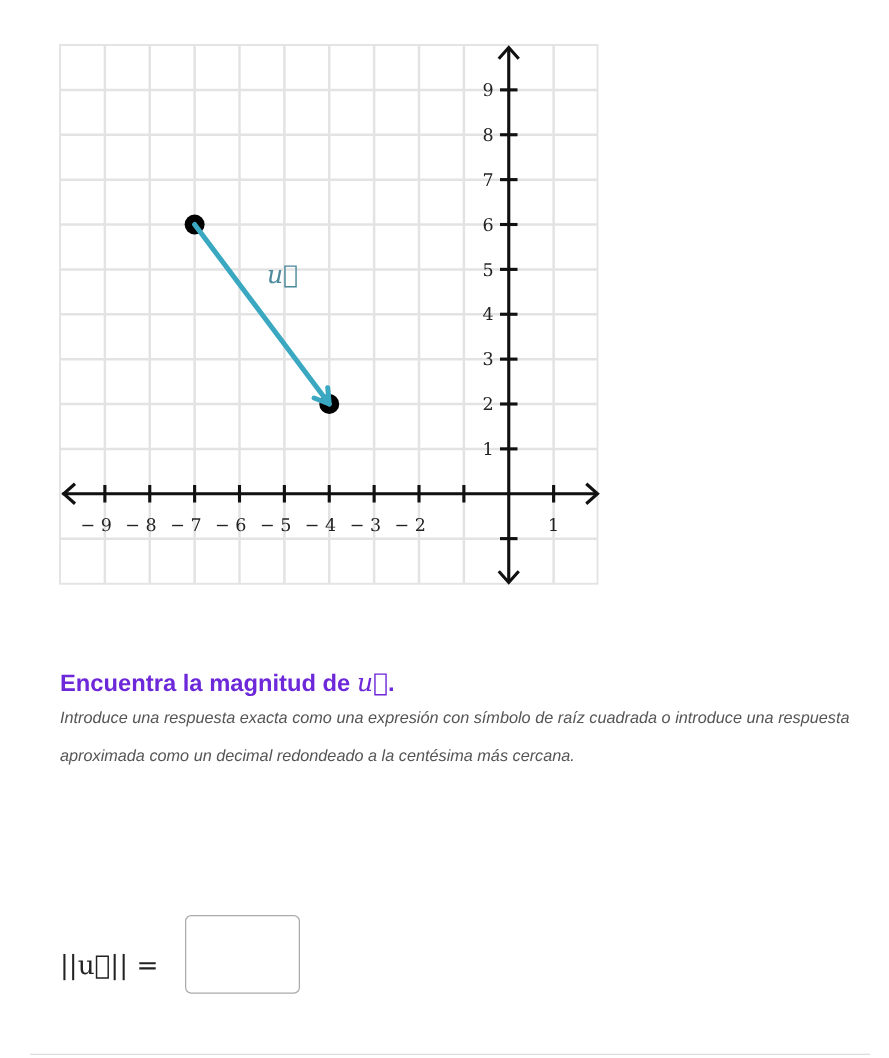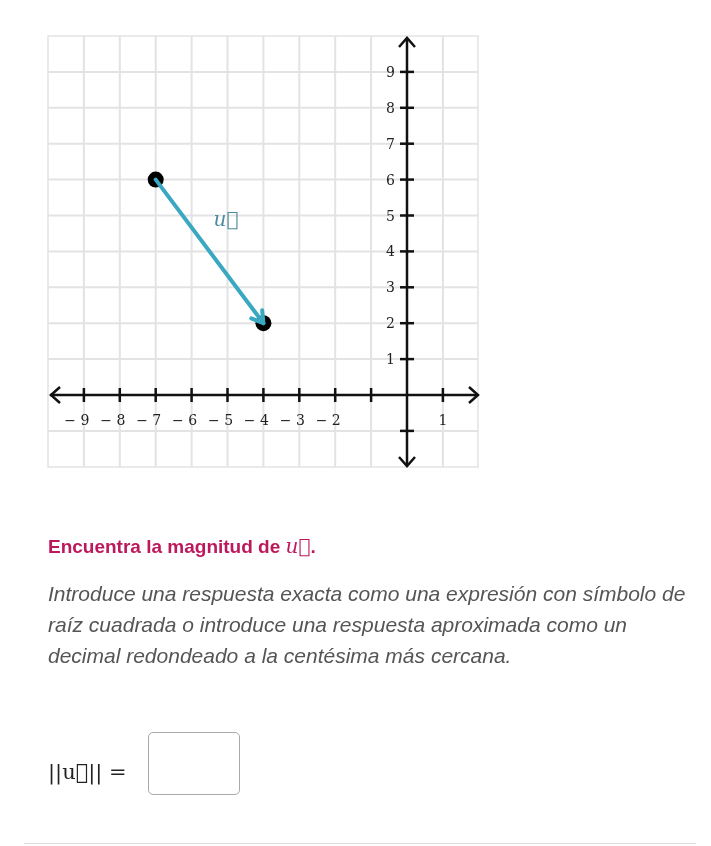--- a/index.html
+++ b/index.html
@@ -1,20 +1,20 @@
 <!DOCTYPE html>
 <html><head>
 <meta charset="utf-8">
 <style>
   html,body{margin:0;padding:0;background:#fff;}
   body{width:711px;height:846px;position:relative;overflow:hidden;font-family:"Liberation Sans",sans-serif;}
   #graph{position:absolute;left:0;top:0;}
-  .q-title{position:absolute;left:48px;top:534px;font-size:19px;font-weight:bold;color:#be185d;}
+  .q-title{position:absolute;left:48px;top:534px;font-size:19px;font-weight:bold;color:#6d28d9;}
   .q-title .vec{font-family:"DejaVu Serif",serif;font-style:italic;font-weight:normal;font-size:20px;}
-  .q-desc{position:absolute;left:48px;top:578px;width:640px;font-size:21px;font-style:italic;color:#555;line-height:31px;}
+  .q-desc{position:absolute;left:48px;top:558px;width:640px;font-size:13px;font-style:italic;color:#555;line-height:31px;}
   .eq{position:absolute;left:48px;top:760px;font-family:"DejaVu Serif",serif;font-size:21px;color:#222;}
   .answer{position:absolute;left:148px;top:732px;width:92px;height:63px;border:1px solid #aaa;border-radius:5px;box-sizing:border-box;background:#fff;}
   .divider{position:absolute;left:24px;top:843px;width:672px;height:1px;background:#ddd;}
 </style>
 </head>
 <body>
 
 <svg id="graph" width="711" height="480" viewBox="0 0 711 480">
   <g id="gridlines" stroke="#e3e3e3" stroke-width="2">
       <line x1="83.90000000000003" y1="36" x2="83.90000000000003" y2="467"></line>

